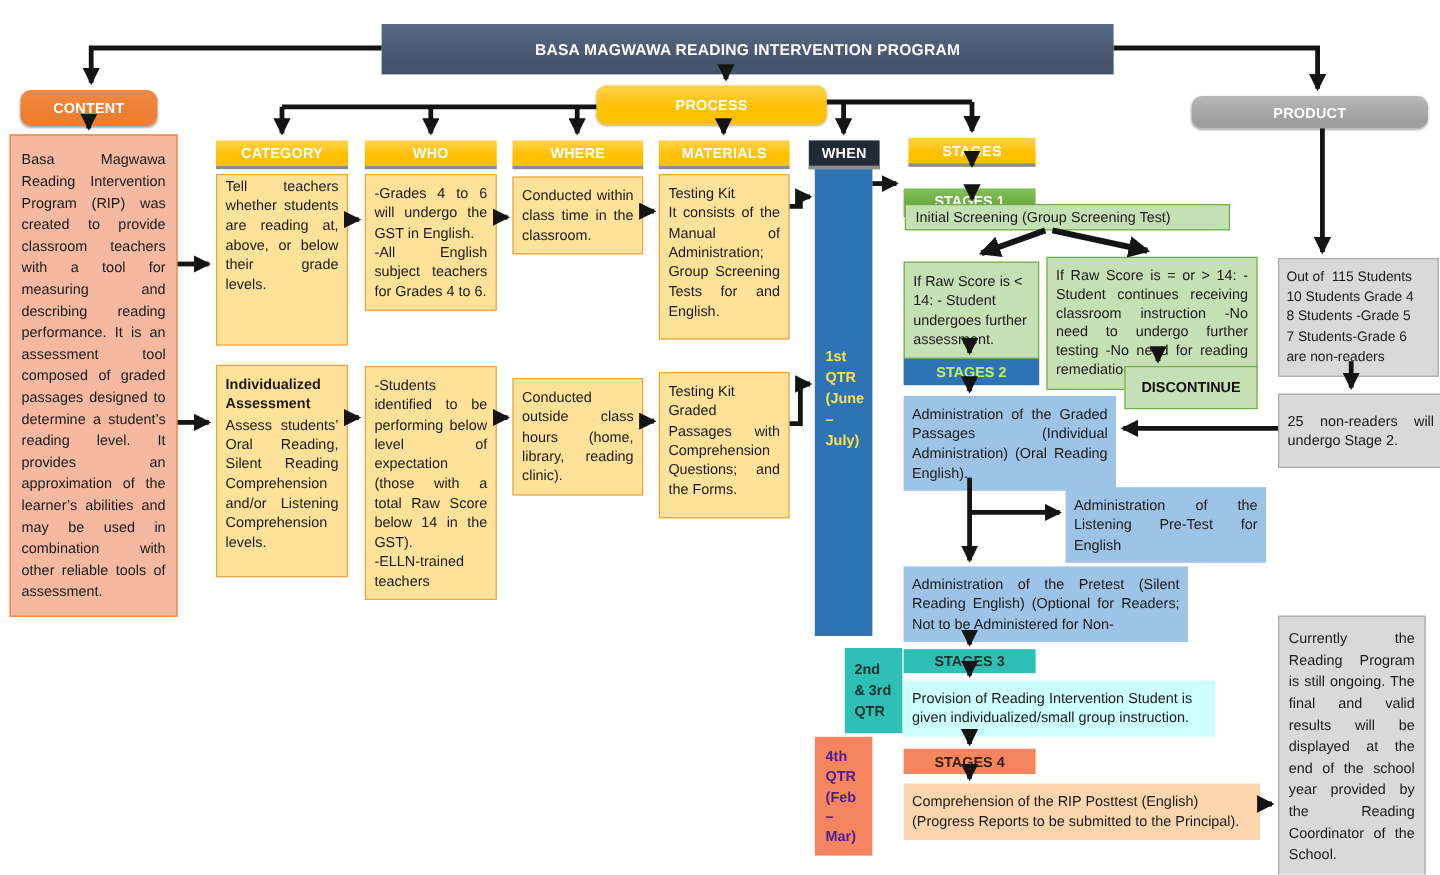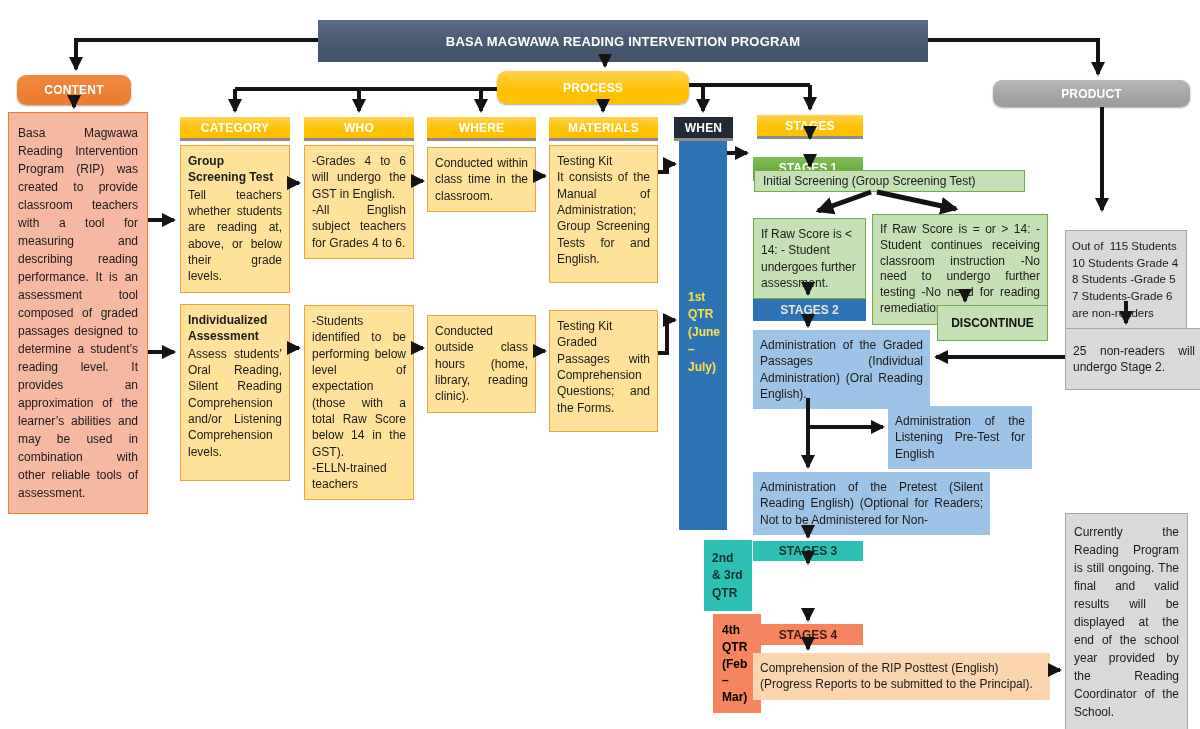--- a/index.html
+++ b/index.html
@@ -27,21 +27,21 @@
   .lgreen{background:#c5e0b4;border:1.6px solid #70ad47;}
   .lblue{background:#9dc3e6;}
   .lcyan{background:#ccfefe;}
   .peach{background:#fbd5ad;}
   .lgray{background:#d9d9d9;border:1.6px solid #a6a6a6;}
   .stage-hdr{
     display:flex;align-items:center;justify-content:center;
     font-weight:bold;font-size:12px;
   }
   .green-stage{background:linear-gradient(180deg,#82c15a 0%,#68a93c 70%);color:#fff;border-bottom:3px solid #8c8c8c;margin-top:16px;}
-  .blue-stage{background:#2e74b5;color:#e5e5e5;}
+  .blue-stage{background:#2e74b5;color:#bef264;}
   .teal-stage{background:#2ec0b4;color:#15332f;}
   .coral-stage{background:#f5855f;color:#3a1d12;}
   .pre{white-space:pre-line;}
   .prewrap{white-space:pre-wrap;}
   .bold{font-weight:bold;}
   svg.wires{position:absolute;left:0;top:0;z-index:6;pointer-events:none;}
   .z1{z-index:1;}
 </style>
 </head>
 <body>
@@ -59,23 +59,20 @@
   <div class="box hdr gold z1" style="left:180px;top:117px;width:110px;height:24px;">CATEGORY</div>
   <div class="box hdr gold z1" style="left:304px;top:117px;width:110px;height:24px;">WHO</div>
   <div class="box hdr gold z1" style="left:427px;top:117px;width:109px;height:24px;">WHERE</div>
   <div class="box hdr gold z1" style="left:549px;top:117px;width:109px;height:24px;">MATERIALS</div>
   <div class="box hdr dark-hdr z1" style="left:674px;top:117px;width:59px;height:24px;">WHEN</div>
   <div class="box hdr gold z1" style="left:757px;top:115px;width:106px;height:24px;">STAGES</div>
 
   <div class="box salmon body-txt z1" style="left:8px;top:112px;width:140px;min-height:365px;font-size:12px;line-height:1.5;padding:11px 9px;">Basa Magwawa Reading Intervention Program (RIP) was created to provide classroom teachers with a tool for measuring and describing reading performance. It is an assessment tool composed of graded passages designed to determine a student’s reading level. It provides an approximation of the learner’s abilities and may be used in combination with other reliable tools of assessment.</div>
 
   <div class="box tan z1" style="left:180px;top:145px;width:110px;min-height:143px;">
-    <div class="body-txt" style="padding-bottom:0;">
-      <span class="bold">Group Screening Test</span>
-    </div>
     <div class="body-txt" style="padding-top:1px;">Tell teachers whether students are reading at, above, or below their grade levels.</div>
   </div>
   <div class="box tan z1" style="left:180px;top:304px;width:110px;min-height:177px;">
     <div class="body-txt" style="padding-bottom:0;">
       <span class="bold">Individualized Assessment</span>
     </div>
     <div class="body-txt" style="padding-top:1px;">Assess students’ Oral Reading, Silent Reading Comprehension and/or Listening Comprehension levels.</div>
   </div>
 
   <div class="box tan body-txt pre z1" style="left:304px;top:145px;width:110px;min-height:112px;">-Grades 4 to 6 will undergo the GST in English.
@@ -92,53 +89,54 @@
 Graded Passages with Comprehension Questions; and the Forms.</div>
 
   <div class="box pre z1" style="left:679px;top:141px;width:48px;height:389px;background:#2e74b5;color:#fde047;font-size:12px;font-weight:bold;line-height:1.45;padding:148px 0 0 9px;">1st
 QTR
 (June
 –
 July)</div>
   <div class="box pre z1" style="left:679px;top:540px;width:48px;height:71px;background:#2ec0b4;color:#10312d;font-size:12px;font-weight:bold;line-height:1.45;padding:10px 0 0 8px;margin-left:25px;">2nd
 &amp; 3rd
 QTR</div>
-  <div class="box pre z1" style="left:679px;top:614px;width:48px;height:99px;background:#f5855f;color:#000000;font-size:12px;font-weight:bold;line-height:1.4;padding:8px 0 0 9px;margin-left:34px;">4th
+  <div class="box pre z1" style="left:679px;top:614px;width:48px;height:99px;background:#f5855f;color:#4c1d95;font-size:12px;font-weight:bold;line-height:1.4;padding:8px 0 0 9px;">4th
 QTR
 (Feb
 –
 Mar)</div>
 
   <div class="box stage-hdr green-stage z1" style="left:753px;top:141px;width:110px;height:24px;">STAGES 1</div>
 
   <div class="box lgreen z1" style="left:754px;top:170px;width:271px;height:22px;font-size:12px;display:flex;align-items:center;padding-left:8px;">Initial Screening (Group Screening Test)</div>
 
   <div class="box lgreen body-txt z1" style="left:753px;top:218px;width:113px;min-height:66px;text-align:left;">If Raw Score is &lt; 14: - Student undergoes further assessment.</div>
 
   <div class="box lgreen body-txt z1" style="left:872px;top:214px;width:176px;min-height:82px;line-height:1.32;">If Raw Score is = or &gt; 14: -Student continues receiving classroom instruction -No need to undergo further testing -No need for reading remediation.</div>
 
   <div class="box lgreen stage-hdr z1" style="left:937px;top:305px;width:111px;height:36px;color:#111;">DISCONTINUE</div>
 
   <div class="box stage-hdr blue-stage z1" style="left:753px;top:299px;width:113px;height:22px;">STAGES 2</div>
 
   <div class="box lblue body-txt z1" style="left:753px;top:330px;width:177px;min-height:68px;">Administration of the Graded Passages (Individual Administration) (Oral Reading English).</div>
 
-  <div class="box lblue body-txt z1" style="left:888px;top:406px;width:144px;min-height:57px;">Administration of the Listening Pre-Test for English</div>
+  <div class="box lblue body-txt z1" style="left:888px;top:406px;width:167px;min-height:57px;">Administration of the Listening Pre-Test for English</div>
 
   <div class="box lblue body-txt z1" style="left:753px;top:472px;width:237px;min-height:58px;">Administration of the Pretest (Silent Reading English) (Optional for Readers; Not to be Administered for Non-</div>
 
   <div class="box stage-hdr teal-stage z1" style="left:753px;top:541px;width:110px;height:20px;">STAGES 3</div>
 
+  <div class="box lcyan body-txt z1" style="left:753px;top:567px;width:260px;min-height:41px;text-align:left;">Provision of Reading Intervention Student is given individualized/small group instruction.</div>
 
   <div class="box stage-hdr coral-stage z1" style="left:753px;top:624px;width:110px;height:21px;">STAGES 4</div>
 
   <div class="box peach body-txt pre z1" style="left:753px;top:653px;width:297px;min-height:40px;text-align:left;">Comprehension of the RIP Posttest (English)
 (Progress Reports to be submitted to the Principal).</div>
 
-  <div class="box lgray prewrap z1" style="left:1065px;top:230px;width:122px;min-height:86px;font-size:11.5px;line-height:1.45;padding:7px 6px;">Out of  115 Students
+  <div class="box lgray prewrap z1" style="left:1065px;top:215px;width:134px;min-height:86px;font-size:11.5px;line-height:1.45;padding:7px 6px;">Out of  115 Students
 10 Students Grade 4
 8 Students -Grade 5
 7 Students-Grade 6
 are non-readers</div>
 
   <div class="box lgray body-txt z1" style="left:1065px;top:328px;width:138px;min-height:62px;display:flex;align-items:center;">25 non-readers will undergo Stage 2.</div>
 
   <div class="box lgray body-txt z1" style="left:1065px;top:513px;width:123px;min-height:190px;line-height:1.5;padding:9px 8px;">Currently the Reading Program is still ongoing. The final and valid results will be displayed at the end of the school year provided by the Reading Coordinator of the School.</div>
 
   <svg class="wires" width="1200" height="729" viewBox="0 0 1200 729">

